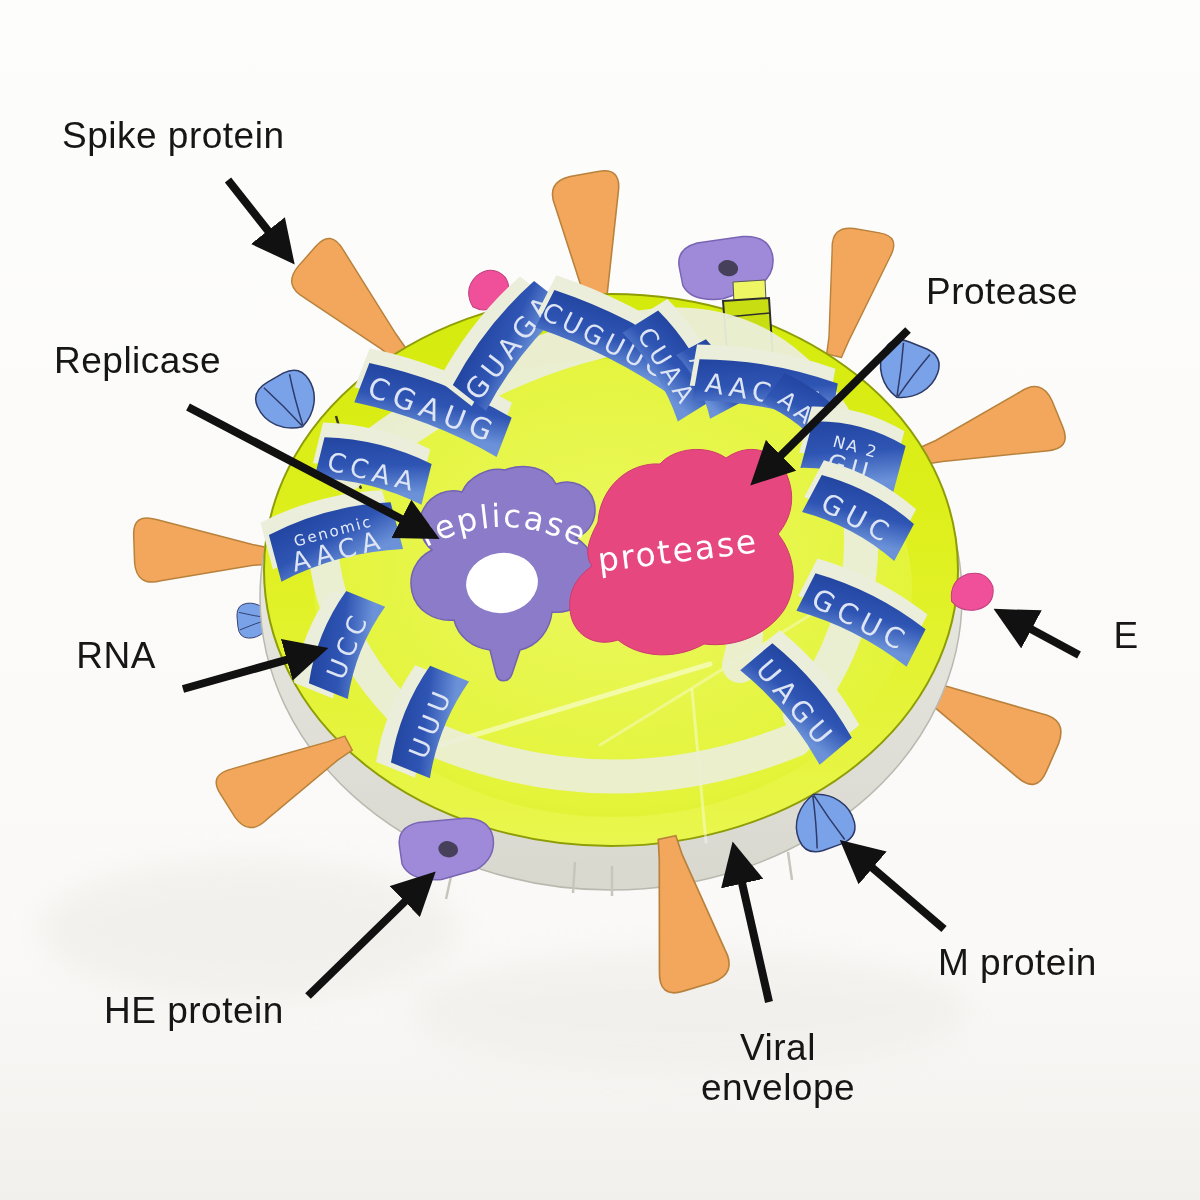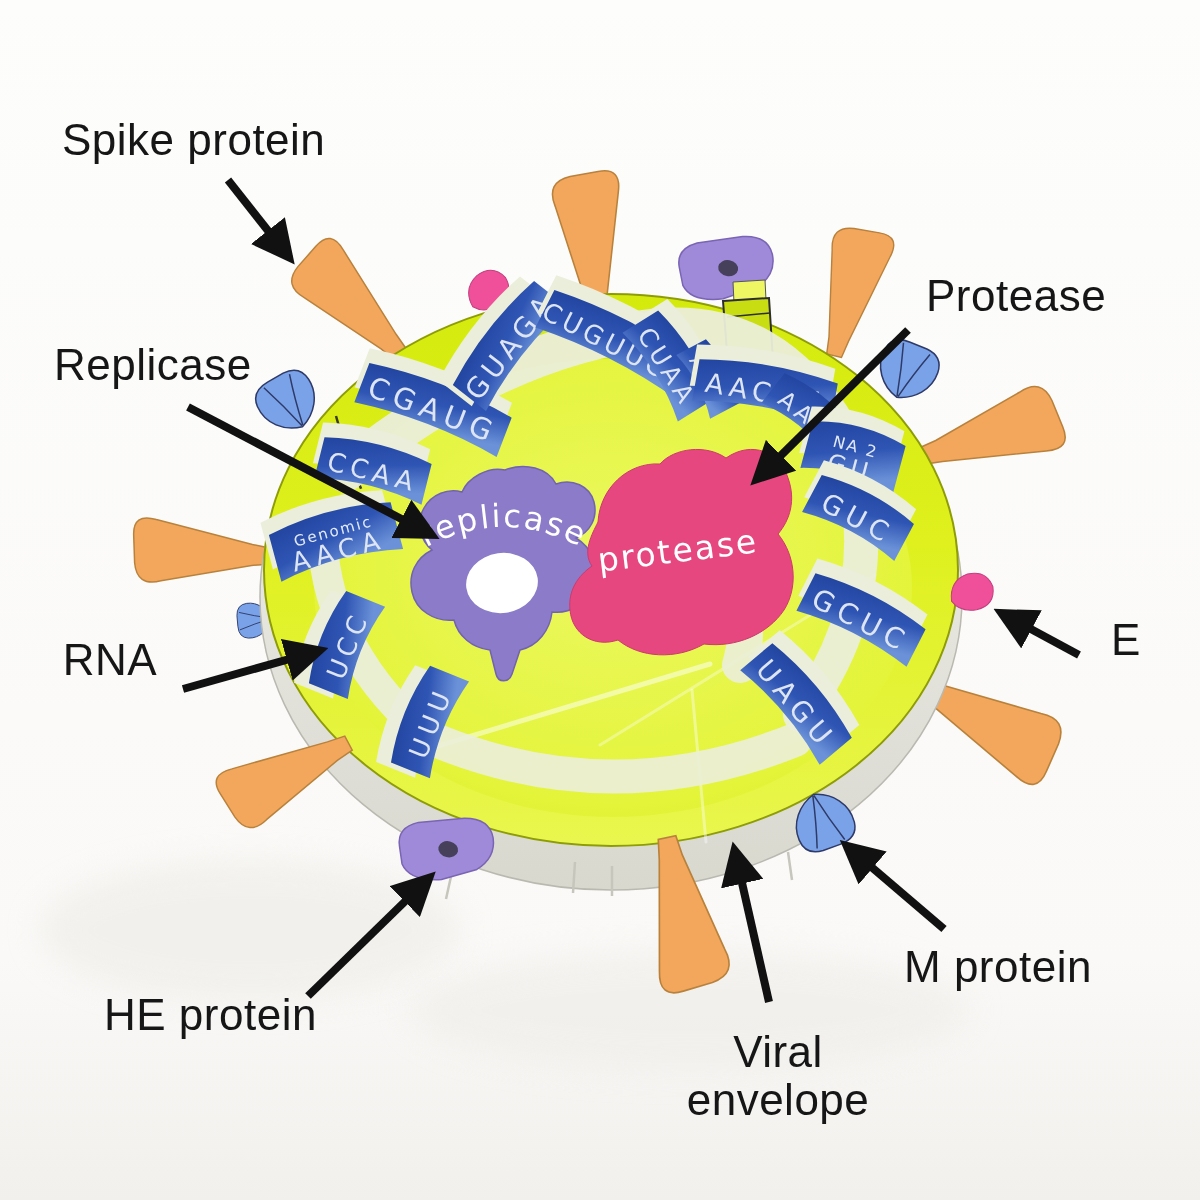--- a/index.html
+++ b/index.html
@@ -1,19 +1,19 @@
 <!DOCTYPE html>
 <html><head>
 <meta charset="utf-8">
 <style>
   html,body{margin:0;padding:0;background:#ffffff;}
   .stage{position:relative;width:1200px;height:1200px;overflow:hidden;
          font-family:"Liberation Sans",sans-serif;background:#fcfbfa;}
   svg{position:absolute;left:0;top:0;}
-  .label{position:absolute;font-size:44px;color:#161616;letter-spacing:.5px;line-height:1.08;}
+  .label{position:absolute;font-size:37px;color:#161616;letter-spacing:.5px;line-height:1.08;}
   .label.center{text-align:center;}
   .rna-letters{font-family:"DejaVu Sans",sans-serif;fill:#dde5f4;text-anchor:middle;}
   .rna-small{font-family:"DejaVu Sans",sans-serif;fill:#e2e9f6;text-anchor:middle;}
   .blob-text{font-family:"DejaVu Sans",sans-serif;fill:#ffffff;text-anchor:middle;}
 </style>
 </head>
 <body>
 
 <div class="stage">
 
@@ -236,26 +236,26 @@
     <line x1="308" y1="996" x2="428" y2="879" marker-end="url(#ah)"></line>
     <line x1="769" y1="1002" x2="735" y2="852" marker-end="url(#ah)"></line>
     <line x1="944" y1="929" x2="848" y2="847" marker-end="url(#ah)"></line>
     <line x1="1079" y1="655" x2="1003" y2="614" marker-end="url(#ah)"></line>
   </g>
 </svg>
 
 <div class="label" style="left:62px;top:116px">Spike protein</div>
 <div class="label" style="left:54px;top:341px">Replicase</div>
 <div class="label" style="left:926px;top:272px">Protease</div>
-<div class="label center" style="left:20px;top:636px;width:180px">
+<div class="label center" style="left:26px;top:636px;width:180px">
   <span>RNA</span><br>
 </div>
 <div class="label" style="left:104px;top:991px">HE protein</div>
 <div class="label center" style="left:672px;top:1028px;width:212px">
   <span>Viral</span><br>
   <span>envelope</span>
 </div>
-<div class="label" style="left:904px;top:943px">M protein</div>
+<div class="label" style="left:938px;top:943px">M protein</div>
 <div class="label center" style="left:1048px;top:616px;width:156px">
   <span>E</span><br>
 </div>
 
 </div>
 
 </body></html>

